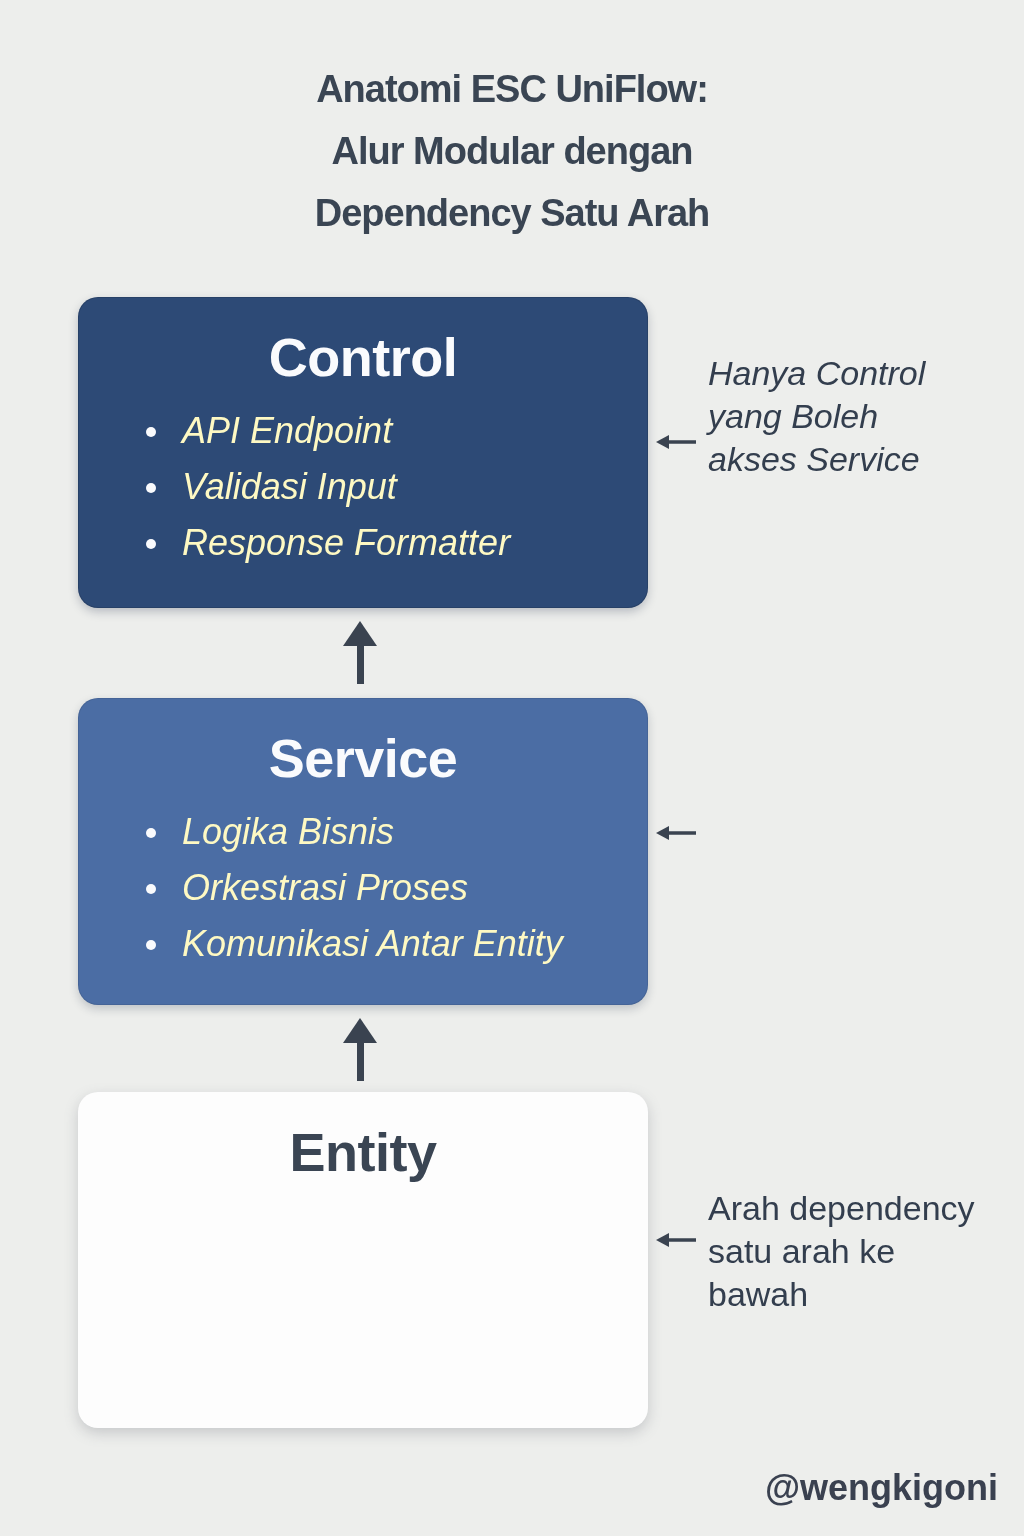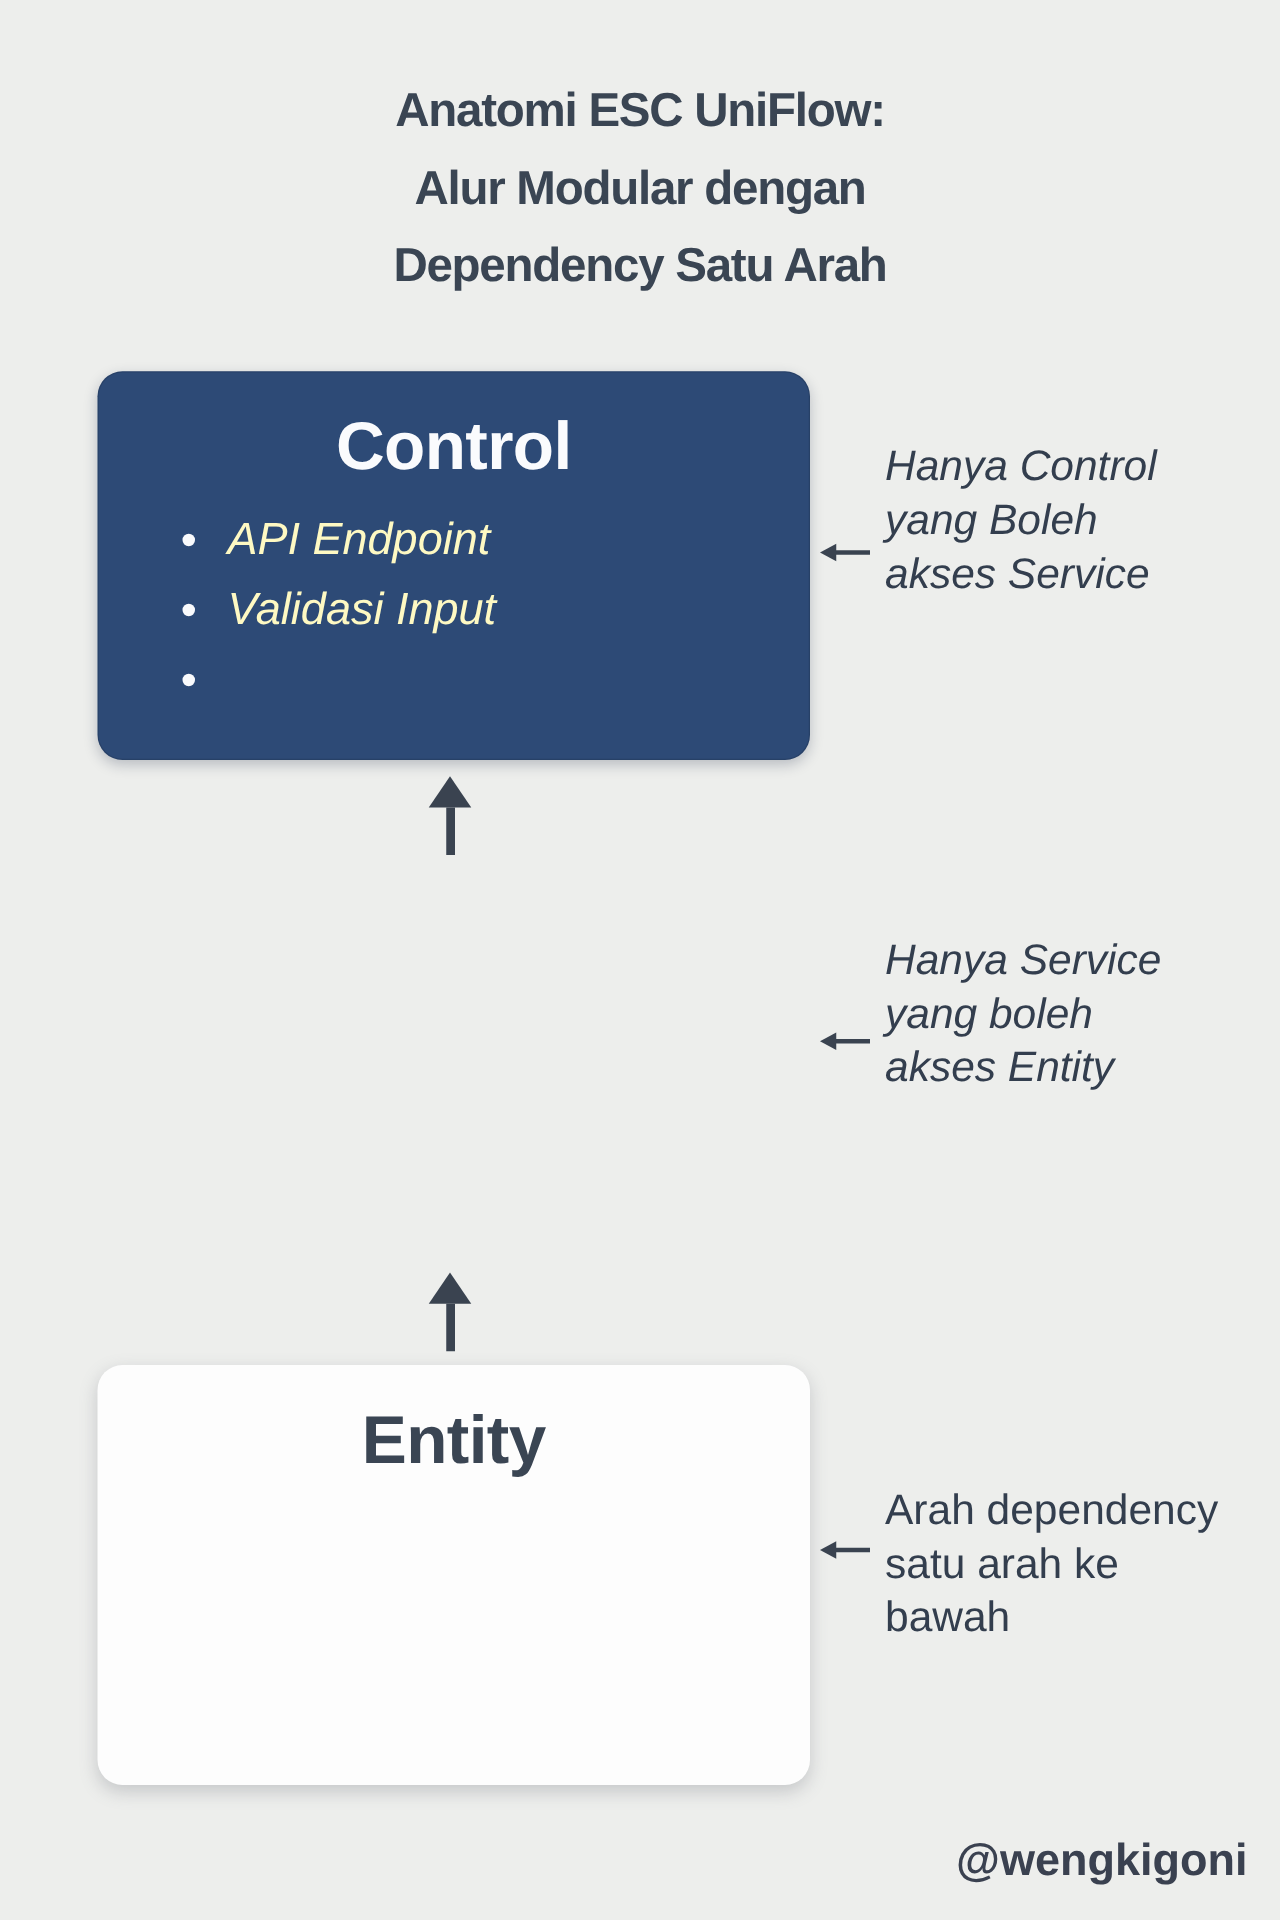--- a/index.html
+++ b/index.html
@@ -155,29 +155,47 @@
       <li>
         <span class="dot"></span>
         <span class="li-text">API Endpoint</span>
       </li>
       <li>
         <span class="dot"></span>
         <span class="li-text">Validasi Input</span>
       </li>
       <li>
         <span class="dot"></span>
+        <span class="li-text">Response Formatter</span>
       </li>
     </ul>
   </section>
 
   <div class="up-arrow" id="up-arrow-1">
     <div class="head"></div>
     <div class="stem"></div>
   </div>
 
+  <section class="box box-service">
+    <div class="box-title">Service</div>
+    <ul class="items">
+      <li>
+        <span class="dot"></span>
+        <span class="li-text">Logika Bisnis</span>
+      </li>
+      <li>
+        <span class="dot"></span>
+        <span class="li-text">Orkestrasi Proses</span>
+      </li>
+      <li>
+        <span class="dot"></span>
+        <span class="li-text">Komunikasi Antar Entity</span>
+      </li>
+    </ul>
+  </section>
 
   <div class="up-arrow" id="up-arrow-2">
     <div class="head"></div>
     <div class="stem"></div>
   </div>
 
   <section class="box box-entity">
     <div class="box-title">Entity</div>
   </section>
 
@@ -190,22 +208,19 @@
     <polygon points="0,9 13,2 13,16" fill="#3a4350"></polygon>
   </svg>
   <svg class="left-arrow" id="left-arrow-3" width="40" height="18" viewBox="0 0 40 18">
     <line x1="10" y1="9" x2="40" y2="9" stroke="#3a4350" stroke-width="3.5"></line>
     <polygon points="0,9 13,2 13,16" fill="#3a4350"></polygon>
   </svg>
 
   <div class="annotation-text italic" id="annotation-1">Hanya Control
 yang Boleh
 akses Service</div>
-  <div class="annotation-text italic" id="annotation-2">Hanya Service
-yang boleh
-akses Entity</div>
   <div class="annotation-text" id="annotation-3">Arah dependency
 satu arah ke
 bawah</div>
 
   <div class="watermark">@wengkigoni</div>
 
 </div>
 
 </body></html>

